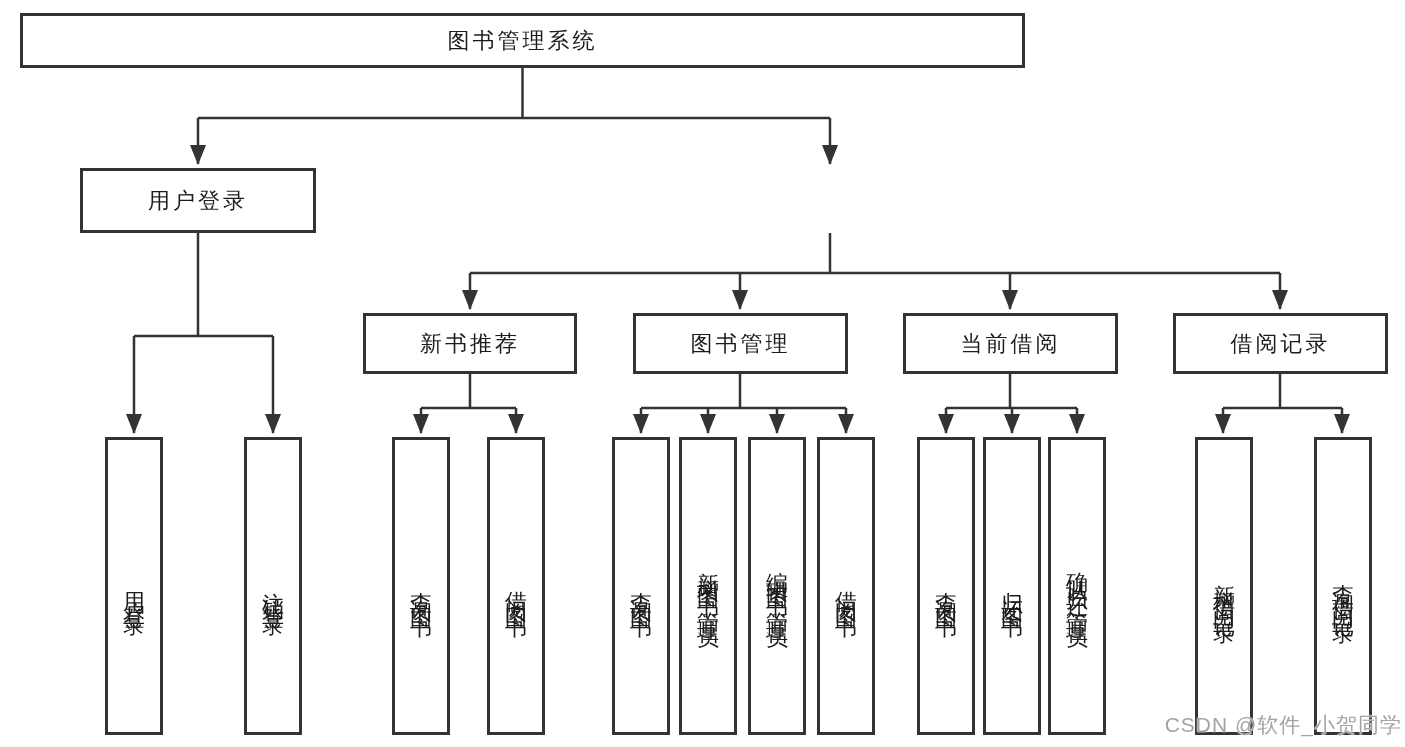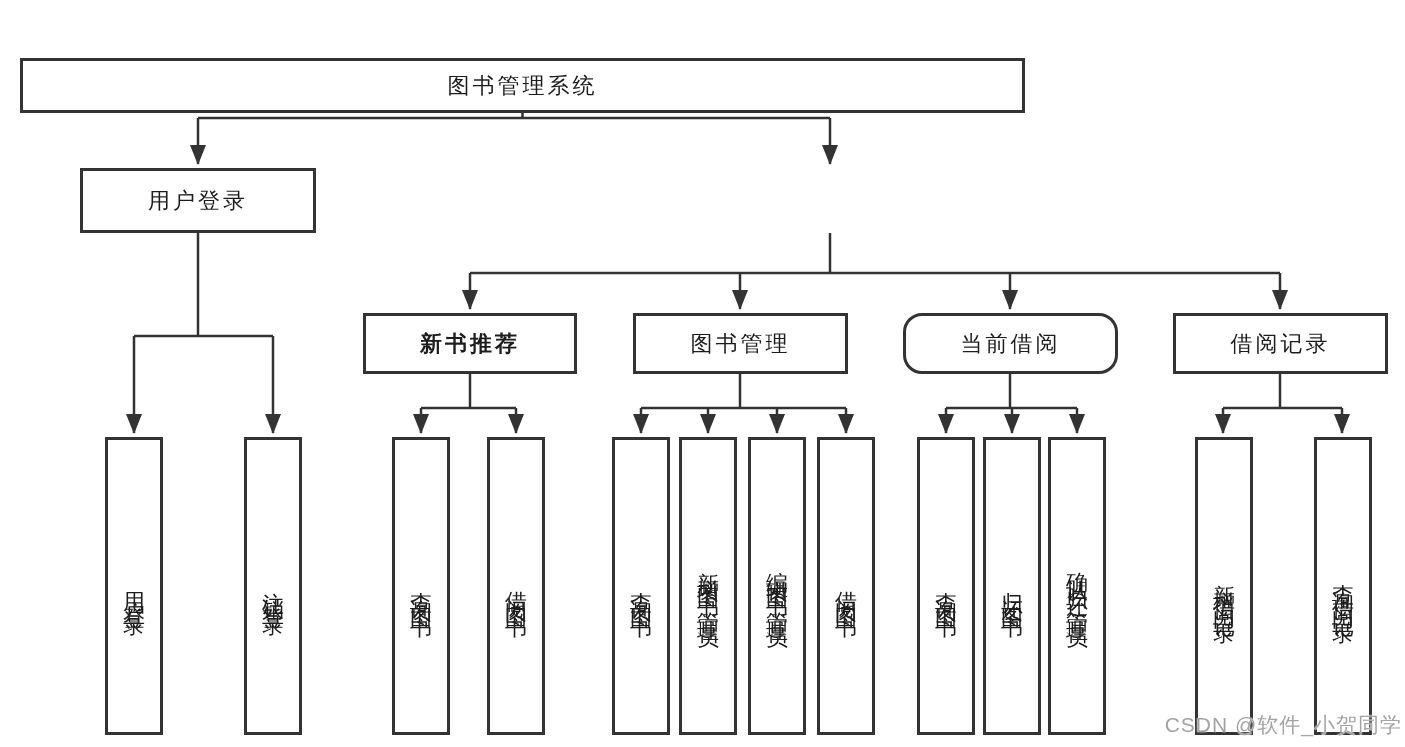--- a/index.html
+++ b/index.html
@@ -19,29 +19,29 @@
     display:flex;align-items:center;justify-content:center;
     z-index:2;
   }
   .box .lbl{
     font-size:22px;
     letter-spacing:3px;
     color:#1c1c1c;
     white-space:nowrap;
   }
   
-  .root{left:20px;top:13px;width:1005px;height:55px;margin-top:45px;}
+  .root{left:20px;top:13px;width:1005px;height:55px;}
   
   .n-user-login{left:80px;top:168px;width:236px;height:65px;}
   .n-book-mgmt{left:712px;top:168px;width:236px;height:65px;}
   
   .l3{top:313px;height:61px;}
-  .n-new-books{left:363px;width:214px;font-weight:bold;}
+  .n-new-books{left:363px;width:214px;}
   .n-book-borrow{left:633px;width:215px;}
-  .n-current-borrow{left:903px;width:215px;border-radius:19px;}
+  .n-current-borrow{left:903px;width:215px;}
   .n-borrow-records{left:1173px;width:215px;}
   
   .leaf{
     position:absolute;top:437px;width:58px;height:298px;
     background:#ffffff;border:3px solid #333333;box-sizing:border-box;
     display:flex;align-items:center;justify-content:center;z-index:2;
   }
   .leaf .vlbl{
     writing-mode:vertical-rl;
     text-orientation:mixed;

